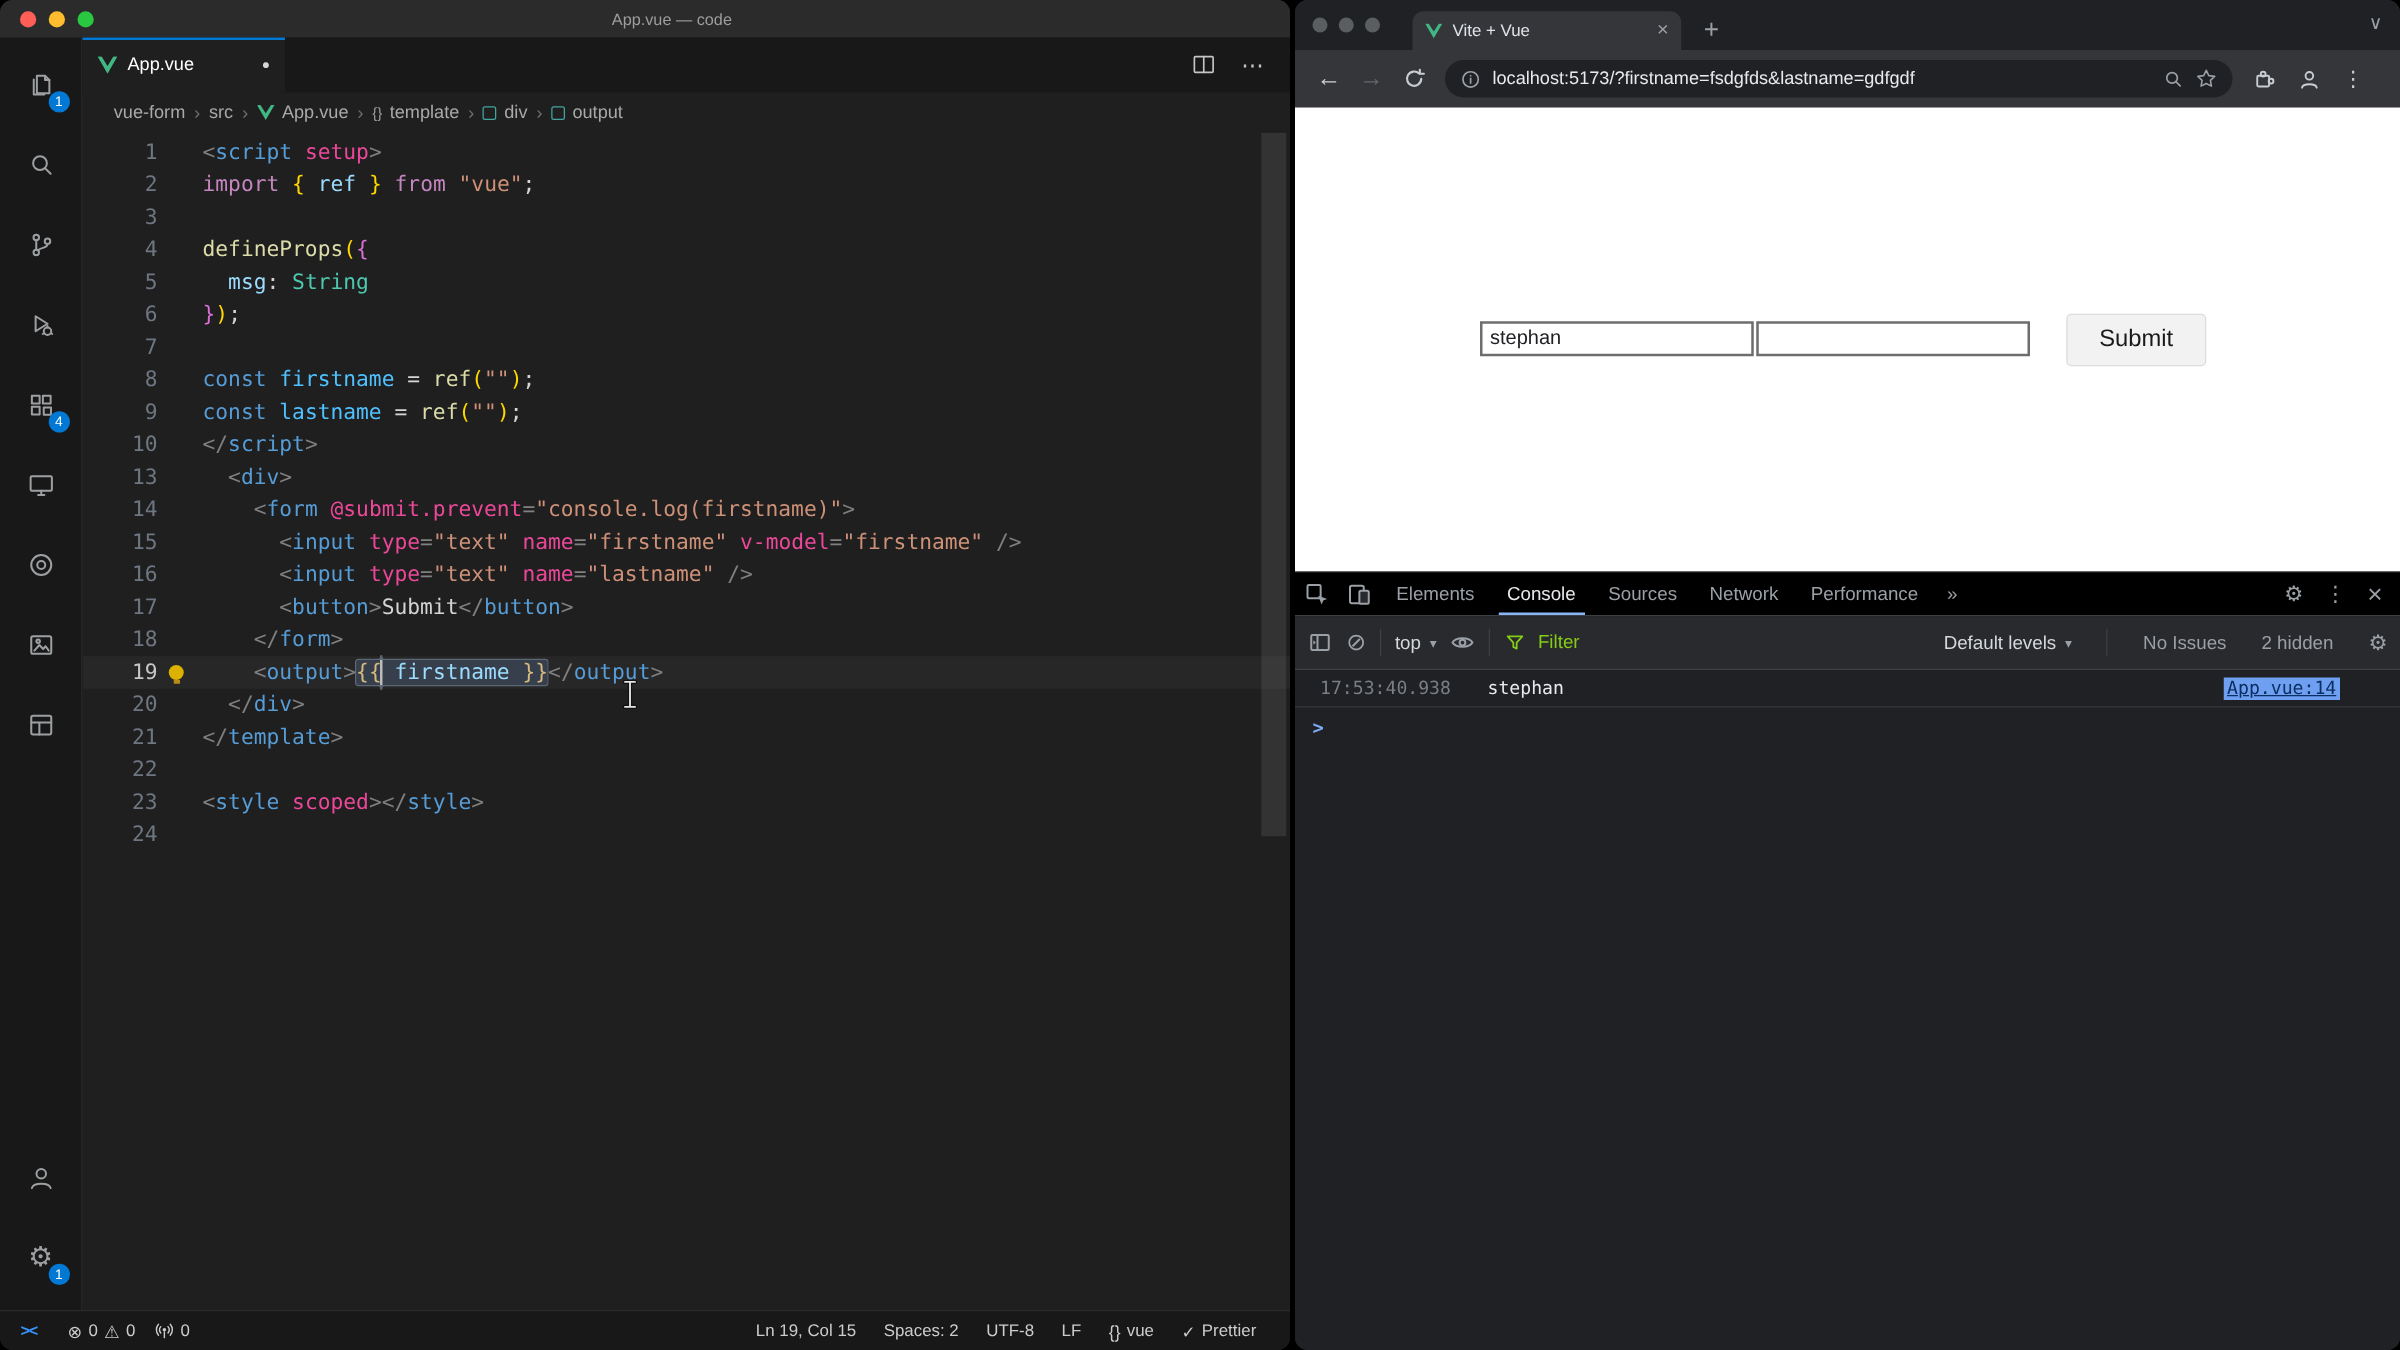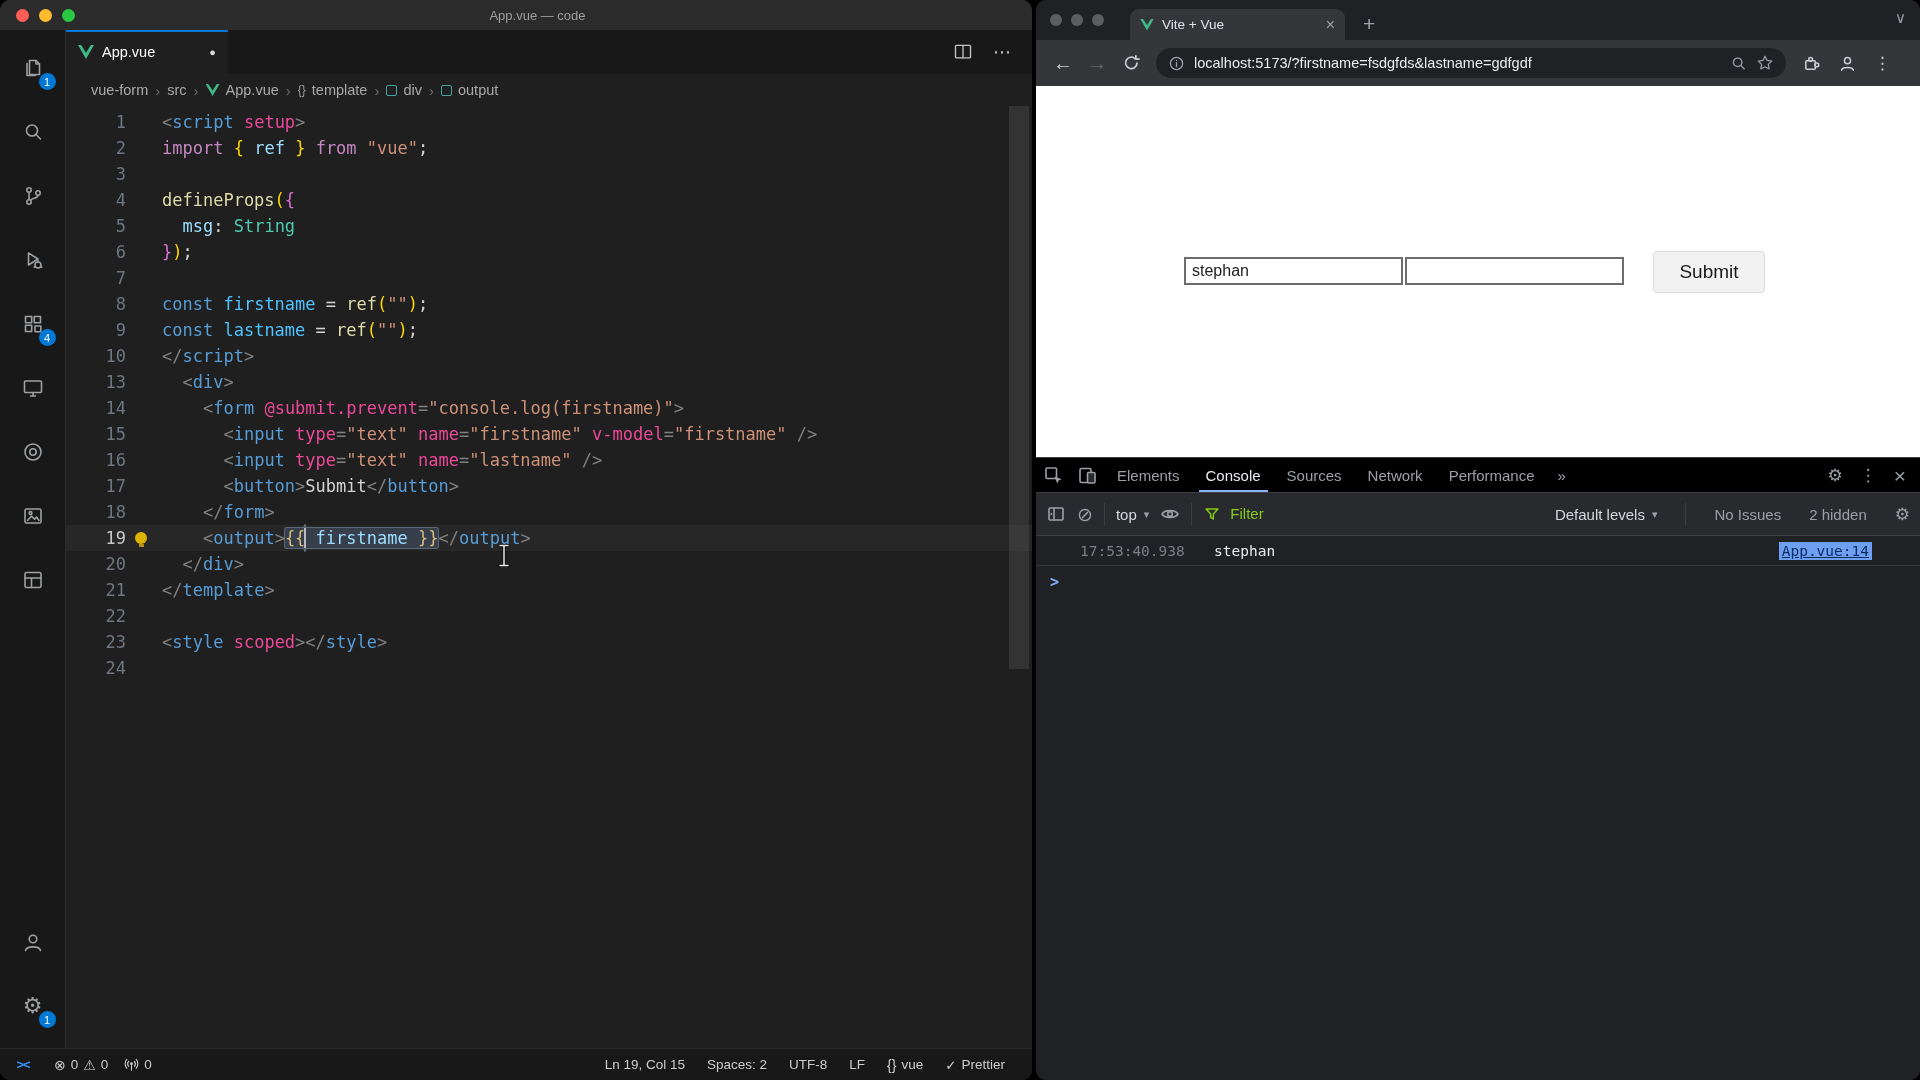--- a/index.html
+++ b/index.html
@@ -130,21 +130,21 @@
 
   .dt-toolbar { height:43px; background:#292a2d; border-bottom:1px solid #3c4043; display:flex;
     align-items:center; padding:0 10px; gap:11px; color:#9aa0a6; font-size:15px; flex:none; }
   .dt-sep { width:1px; height:22px; background:#3c4043; flex:none; }
   .dt-select { display:flex; align-items:center; gap:7px; color:#d5d8dc; }
   .caret { font-size:11px; color:#9aa0a6; }
   .filter-box { display:flex; align-items:flex-start; gap:9px; color:#84cc16; width:220px; }
   .dt-toolbar-right { margin-left:auto; display:flex; align-items:center; gap:28px; }
 
   .console { flex:1; font-family:"DejaVu Sans Mono", monospace; font-size:14.5px; }
-  .console-row { display:flex; align-items:center; height:30px; border-bottom:1px solid #34373b; padding-left:44px; }
+  .console-row { display:flex; align-items:center; height:30px; border-bottom:1px solid #34373b; padding-left:20px; }
   .c-time { color:#797f84; width:134px; flex:none; }
   .c-msg { color:#e8eaed; flex:1; }
   .c-src { margin-right:48px; background:#6f9ff0; color:#0b2e63; text-decoration:underline; padding:1px 3px; }
   .console-prompt { display:flex; align-items:center; height:32px; padding-left:14px; }
   .prompt-chevron { color:#7cacf8; font-weight:bold; font-size:15px; }
 </style>
 </head>
 <body>
 
 <div class="vscode-window">

